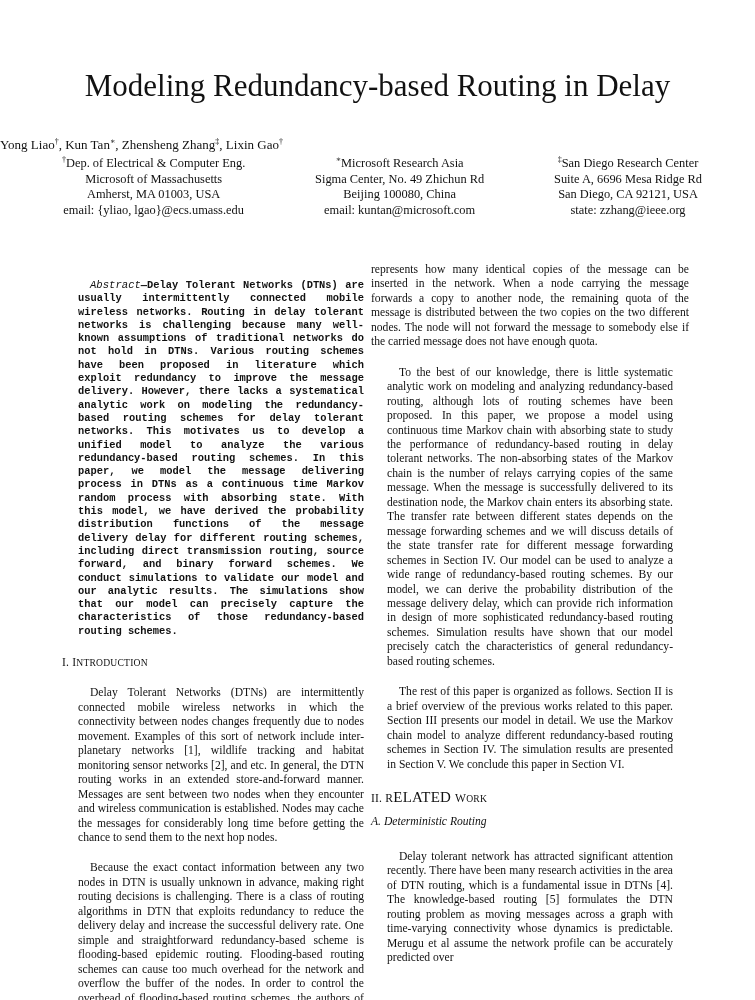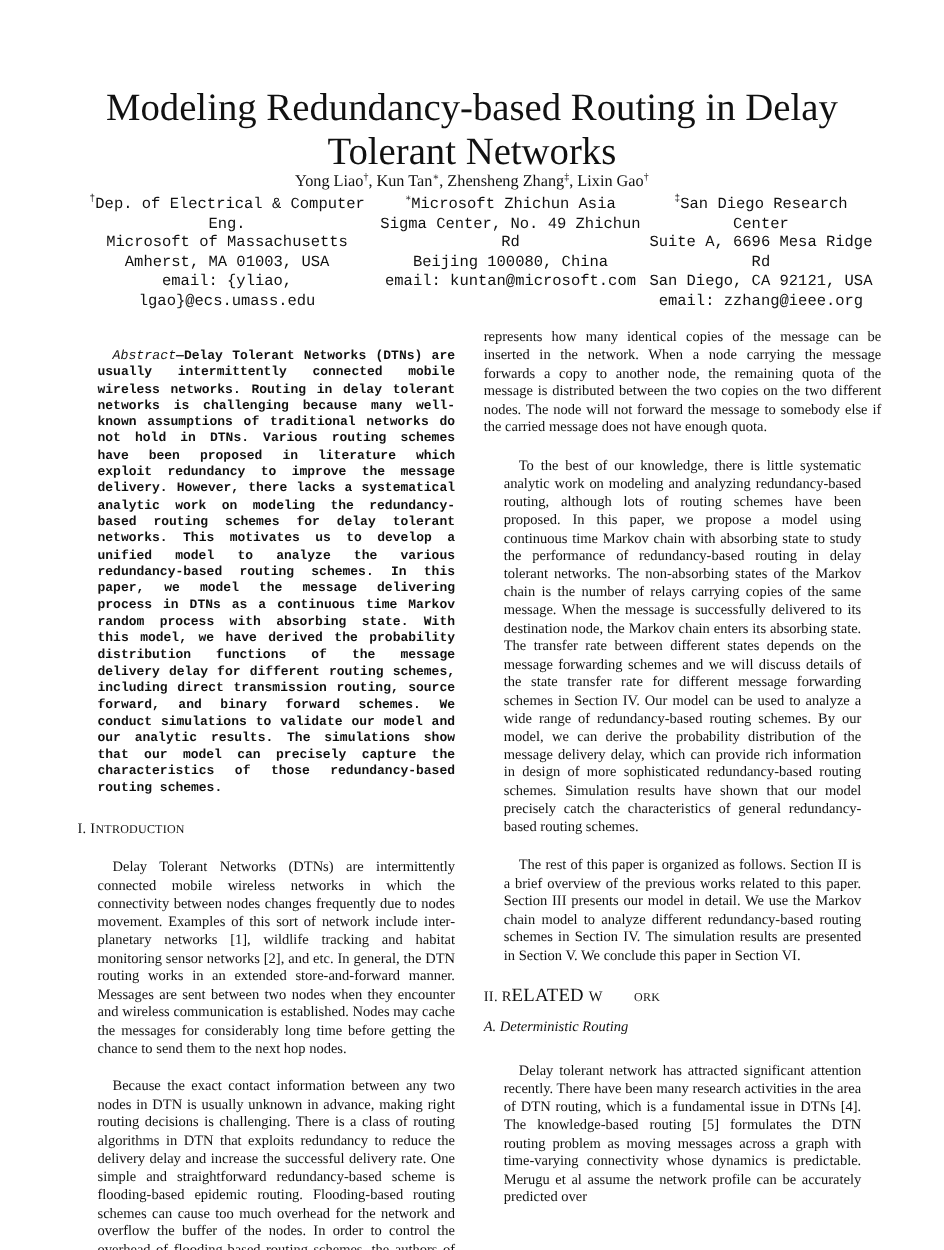--- a/index.html
+++ b/index.html
@@ -1,80 +1,79 @@
 <!DOCTYPE html>
 <html><head>
   <meta charset="utf-8">
   <style>
     html, body { margin: 0; padding: 0; background: #ffffff; }
     body { width: 755px; height: 1000px; position: relative; overflow: hidden; color: #111; font-family: "Liberation Serif", "DejaVu Serif", serif; }
     .title { position: absolute; left: 0; width: 755px; top: 68px; text-align: center; font-size: 31px; line-height: 35px; font-weight: normal; margin: 0; }
-    .authors { position: absolute; left: 0; width: 755px; top: 137px; text-align: center; font-size: 13px; line-height: 16px; }
-    .affils { position: absolute; top: 156px; left: 62px; width: 640px; display: flex; justify-content: space-between; font-size: 12.4px; line-height: 15.6px; font-family: Liberation Mono, monospace; }
+    .authors { position: absolute; left: 0; width: 755px; top: 137px; text-align: left; font-size: 13px; line-height: 16px; }
+    .affils { position: absolute; top: 156px; left: 62px; width: 640px; display: flex; justify-content: space-between; font-size: 12.4px; line-height: 15.6px; }
     .affil { text-align: center; }
     .col { position: absolute; top: 263px; width: 318px; font-size: 11.6px; line-height: 14.45px; text-align: justify; }
     .col.left { left: 62px; }
-    .col.right { left: 387px; }
+    .col.right { left: 371px; }
     .abstract { font-weight: bold; font-size: 10.4px; line-height: 13.3px; text-align: justify; text-indent: 12px; margin: 16px; font-family: Liberation Mono, monospace; }
     .abstract .lead { font-style: italic; font-weight: normal; font-size: 10.6px; }
     p.para { margin: 16px; text-indent: 12px; }
     p.noind { margin: 0; }
     .sec { font-size: 11.6px; margin: 18px 0 9px 0; letter-spacing: 0.2px; }
     .sec .sc { font-variant: small-caps; }
     .sub { font-style: italic; margin: 4px 0 20px 0; }
     .sup { font-size: 8px; vertical-align: 5px; line-height: 0; }
   </style>
 </head>
 <body>
 
 <h1 class="title">
   <span>Modeling Redundancy-based Routing in Delay</span><br>
-  <span>Tolerant Networks</span>
 </h1>
 
 <div class="authors">
   <span>Yong Liao</span><span class="sup">†</span>,
   <span>Kun Tan</span><span class="sup">∗</span>,
   <span>Zhensheng Zhang</span><span class="sup">‡</span>,
   <span>Lixin Gao</span><span class="sup">†</span>
 </div>
 
 <div class="affils">
   <div class="affil">
     <div><span class="sup">†</span><span>Dep. of Electrical &amp; Computer Eng.</span></div>
     <div>Microsoft of Massachusetts</div>
     <div>Amherst, MA 01003, USA</div>
     <div>email: {yliao, lgao}@ecs.umass.edu</div>
   </div>
   <div class="affil">
-    <div><span class="sup">∗</span><span>Microsoft Zhichun Asia</span></div>
+    <div><span class="sup">∗</span><span>Microsoft Research Asia</span></div>
     <div>Sigma Center, No. 49 Zhichun Rd</div>
     <div>Beijing 100080, China</div>
     <div>email: kuntan@microsoft.com</div>
   </div>
   <div class="affil">
     <div><span class="sup">‡</span><span>San Diego Research Center</span></div>
     <div>Suite A, 6696 Mesa Ridge Rd</div>
     <div>San Diego, CA 92121, USA</div>
-    <div>email: zzhang@ieee.org</div>
+    <div>state: zzhang@ieee.org</div>
   </div>
 </div>
 
 <div class="col left">
   <p class="abstract"><span class="lead">Abstract</span><span>—</span><span>Delay Tolerant Networks (DTNs) are usually intermittently connected mobile wireless networks. Routing in delay tolerant networks is challenging because many well-known assumptions of traditional networks do not hold in DTNs. Various routing schemes have been proposed in literature which exploit redundancy to improve the message delivery. However, there lacks a systematical analytic work on modeling the redundancy-based routing schemes for delay tolerant networks. This motivates us to develop a unified model to analyze the various redundancy-based routing schemes. In this paper, we model the message delivering process in DTNs as a continuous time Markov random process with absorbing state. With this model, we have derived the probability distribution functions of the message delivery delay for different routing schemes, including direct transmission routing, source forward, and binary forward schemes. We conduct simulations to validate our model and our analytic results. The simulations show that our model can precisely capture the characteristics of those redundancy-based routing schemes.</span></p>
 
   <div class="sec"><span>I. </span><span>I</span><span class="sc" style="font-size:9.6px;">NTRODUCTION</span></div>
 
   <p class="para">Delay Tolerant Networks (DTNs) are intermittently connected mobile wireless networks in which the connectivity between nodes changes frequently due to nodes movement. Examples of this sort of network include inter-planetary networks [1], wildlife tracking and habitat monitoring sensor networks [2], and etc. In general, the DTN routing works in an extended store-and-forward manner. Messages are sent between two nodes when they encounter and wireless communication is established. Nodes may cache the messages for considerably long time before getting the chance to send them to the next hop nodes.</p>
   <p class="para">Because the exact contact information between any two nodes in DTN is usually unknown in advance, making right routing decisions is challenging. There is a class of routing algorithms in DTN that exploits redundancy to reduce the delivery delay and increase the successful delivery rate. One simple and straightforward redundancy-based scheme is flooding-based epidemic routing. Flooding-based routing schemes can cause too much overhead for the network and overflow the buffer of the nodes. In order to control the overhead of flooding-based routing schemes, the authors of [3] propose to dispatch a certain number of identical message copies to a fixed number of relay nodes, instead of sending to every node in the network. When a message is generated by a source node, a “quota” is attached to that message, which</p>
 </div>
 
 <div class="col right">
   <p class="noind">represents how many identical copies of the message can be inserted in the network. When a node carrying the message forwards a copy to another node, the remaining quota of the message is distributed between the two copies on the two different nodes. The node will not forward the message to somebody else if the carried message does not have enough quota.</p>
   <p class="para">To the best of our knowledge, there is little systematic analytic work on modeling and analyzing redundancy-based routing, although lots of routing schemes have been proposed. In this paper, we propose a model using continuous time Markov chain with absorbing state to study the performance of redundancy-based routing in delay tolerant networks. The non-absorbing states of the Markov chain is the number of relays carrying copies of the same message. When the message is successfully delivered to its destination node, the Markov chain enters its absorbing state. The transfer rate between different states depends on the message forwarding schemes and we will discuss details of the state transfer rate for different message forwarding schemes in Section IV. Our model can be used to analyze a wide range of redundancy-based routing schemes. By our model, we can derive the probability distribution of the message delivery delay, which can provide rich information in design of more sophisticated redundancy-based routing schemes. Simulation results have shown that our model precisely catch the characteristics of general redundancy-based routing schemes.</p>
   <p class="para">The rest of this paper is organized as follows. Section II is a brief overview of the previous works related to this paper. Section III presents our model in detail. We use the Markov chain model to analyze different redundancy-based routing schemes in Section IV. The simulation results are presented in Section V. We conclude this paper in Section VI.</p>
 
-  <div class="sec"><span>II. </span><span>R</span><span style="font-size:15px;">ELATED </span><span>W</span><span style="font-size:9.6px;margin-left:25px;">ORK</span></div>
+  <div class="sec"><span>II. </span><span>R</span><span style="font-size:15px;">ELATED </span><span>W</span><span style="font-size:9.6px;">ORK</span></div>
 
   <div class="sub"><span>A. </span><span>Deterministic Routing</span></div>
 
   <p class="para">Delay tolerant network has attracted significant attention recently. There have been many research activities in the area of DTN routing, which is a fundamental issue in DTNs [4]. The knowledge-based routing [5] formulates the DTN routing problem as moving messages across a graph with time-varying connectivity whose dynamics is predictable. Merugu et al assume the network profile can be accurately predicted over</p>
 </div>
 
 </body></html>

